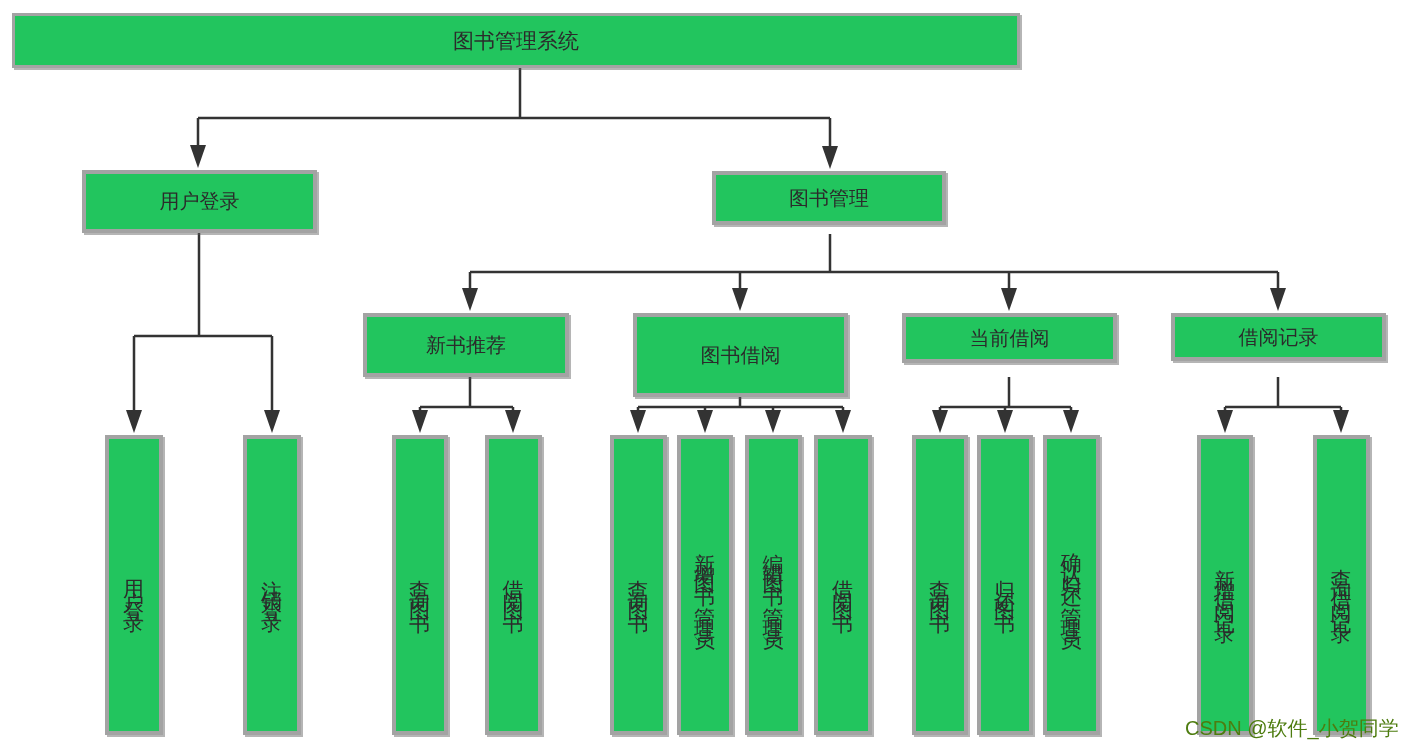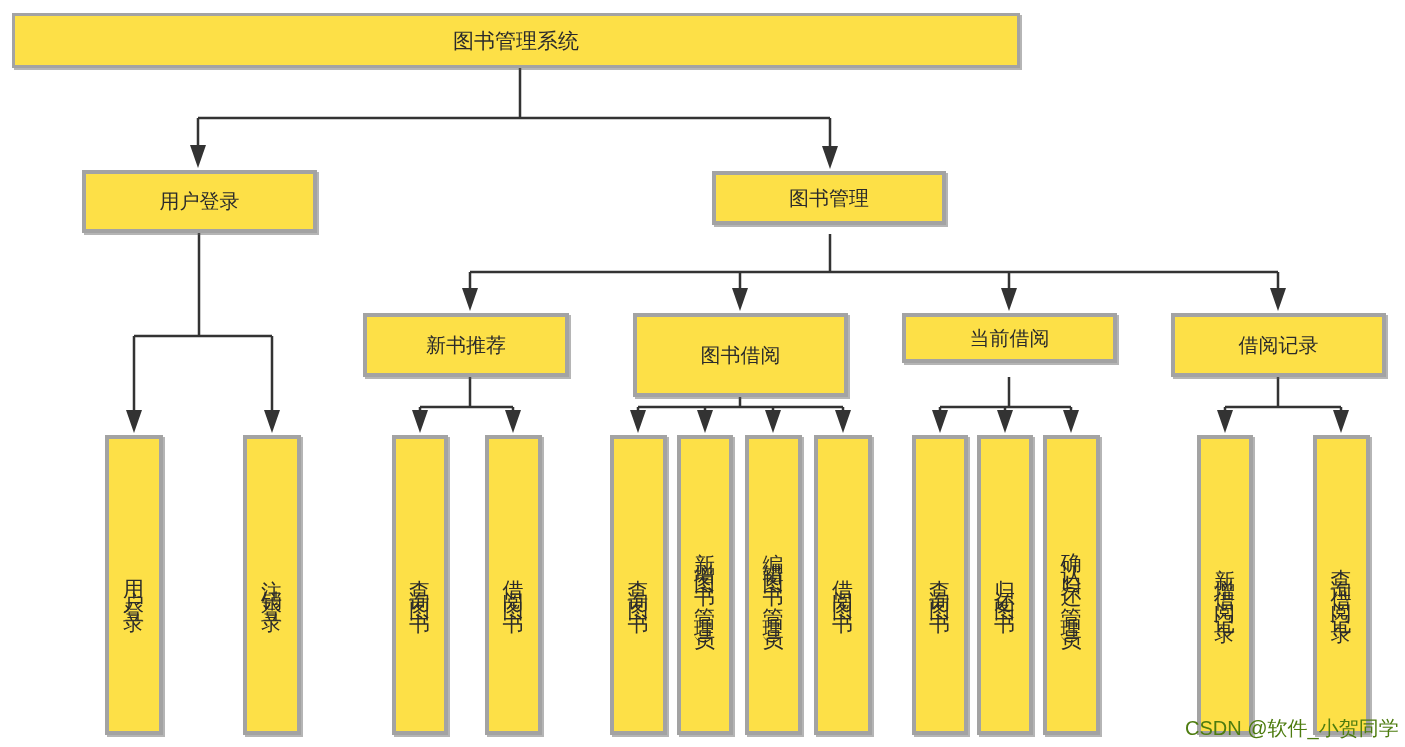--- a/index.html
+++ b/index.html
@@ -12,21 +12,21 @@
     overflow: hidden;
   }
   .wires {
     position: absolute;
     left: 0; top: 0;
     width: 1405px; height: 747px;
     z-index: 1;
   }
   .node {
     position: absolute;
-    background: #fde047;
+    background: #22c55e;
     border: 4px solid #a3a3a3;
     box-shadow: 2px 2px 0 rgba(90,90,90,0.45);
     box-sizing: border-box;
     display: flex;
     align-items: center;
     justify-content: center;
     color: #2b2b2b;
     z-index: 2;
   }
   .node.root { border-width: 3px; font-size: 21px; }
@@ -86,21 +86,21 @@
   </svg>
 
   <div class="node root" style="left:12px; top:13px; width:1008px; height:55px;">图书管理系统</div>
 
   <div class="node hbox" style="left:82px; top:170px; width:235px; height:63px;">用户登录</div>
   <div class="node hbox" style="left:712px; top:171px; width:234px; height:54px;">图书管理</div>
 
   <div class="node hbox" style="left:363px; top:313px; width:206px; height:64px;">新书推荐</div>
   <div class="node hbox" style="left:633px; top:313px; width:215px; height:84px;">图书借阅</div>
   <div class="node hbox" style="left:902px; top:313px; width:215px; height:50px;">当前借阅</div>
-  <div class="node hbox" style="left:1171px; top:313px; width:215px; height:64px;">借阅记录</div>
+  <div class="node hbox" style="left:1171px; top:313px; width:215px; height:48px;">借阅记录</div>
 
   <div class="node vbox" style="left:105px; top:435px; width:58px; height:300px;">用户登录</div>
   <div class="node vbox" style="left:243px; top:435px; width:58px; height:300px;">注销登录</div>
 
   <div class="node vbox" style="left:392px; top:435px; width:56px; height:300px;">查询图书</div>
   <div class="node vbox" style="left:485px; top:435px; width:57px; height:300px;">借阅图书</div>
 
   <div class="node vbox" style="left:610px; top:435px; width:57px; height:300px;">查询图书</div>
   <div class="node vbox" style="left:677px; top:435px; width:56px; height:300px;">新增图书（管理员）</div>
   <div class="node vbox" style="left:745px; top:435px; width:57px; height:300px;">编辑图书（管理员）</div>

